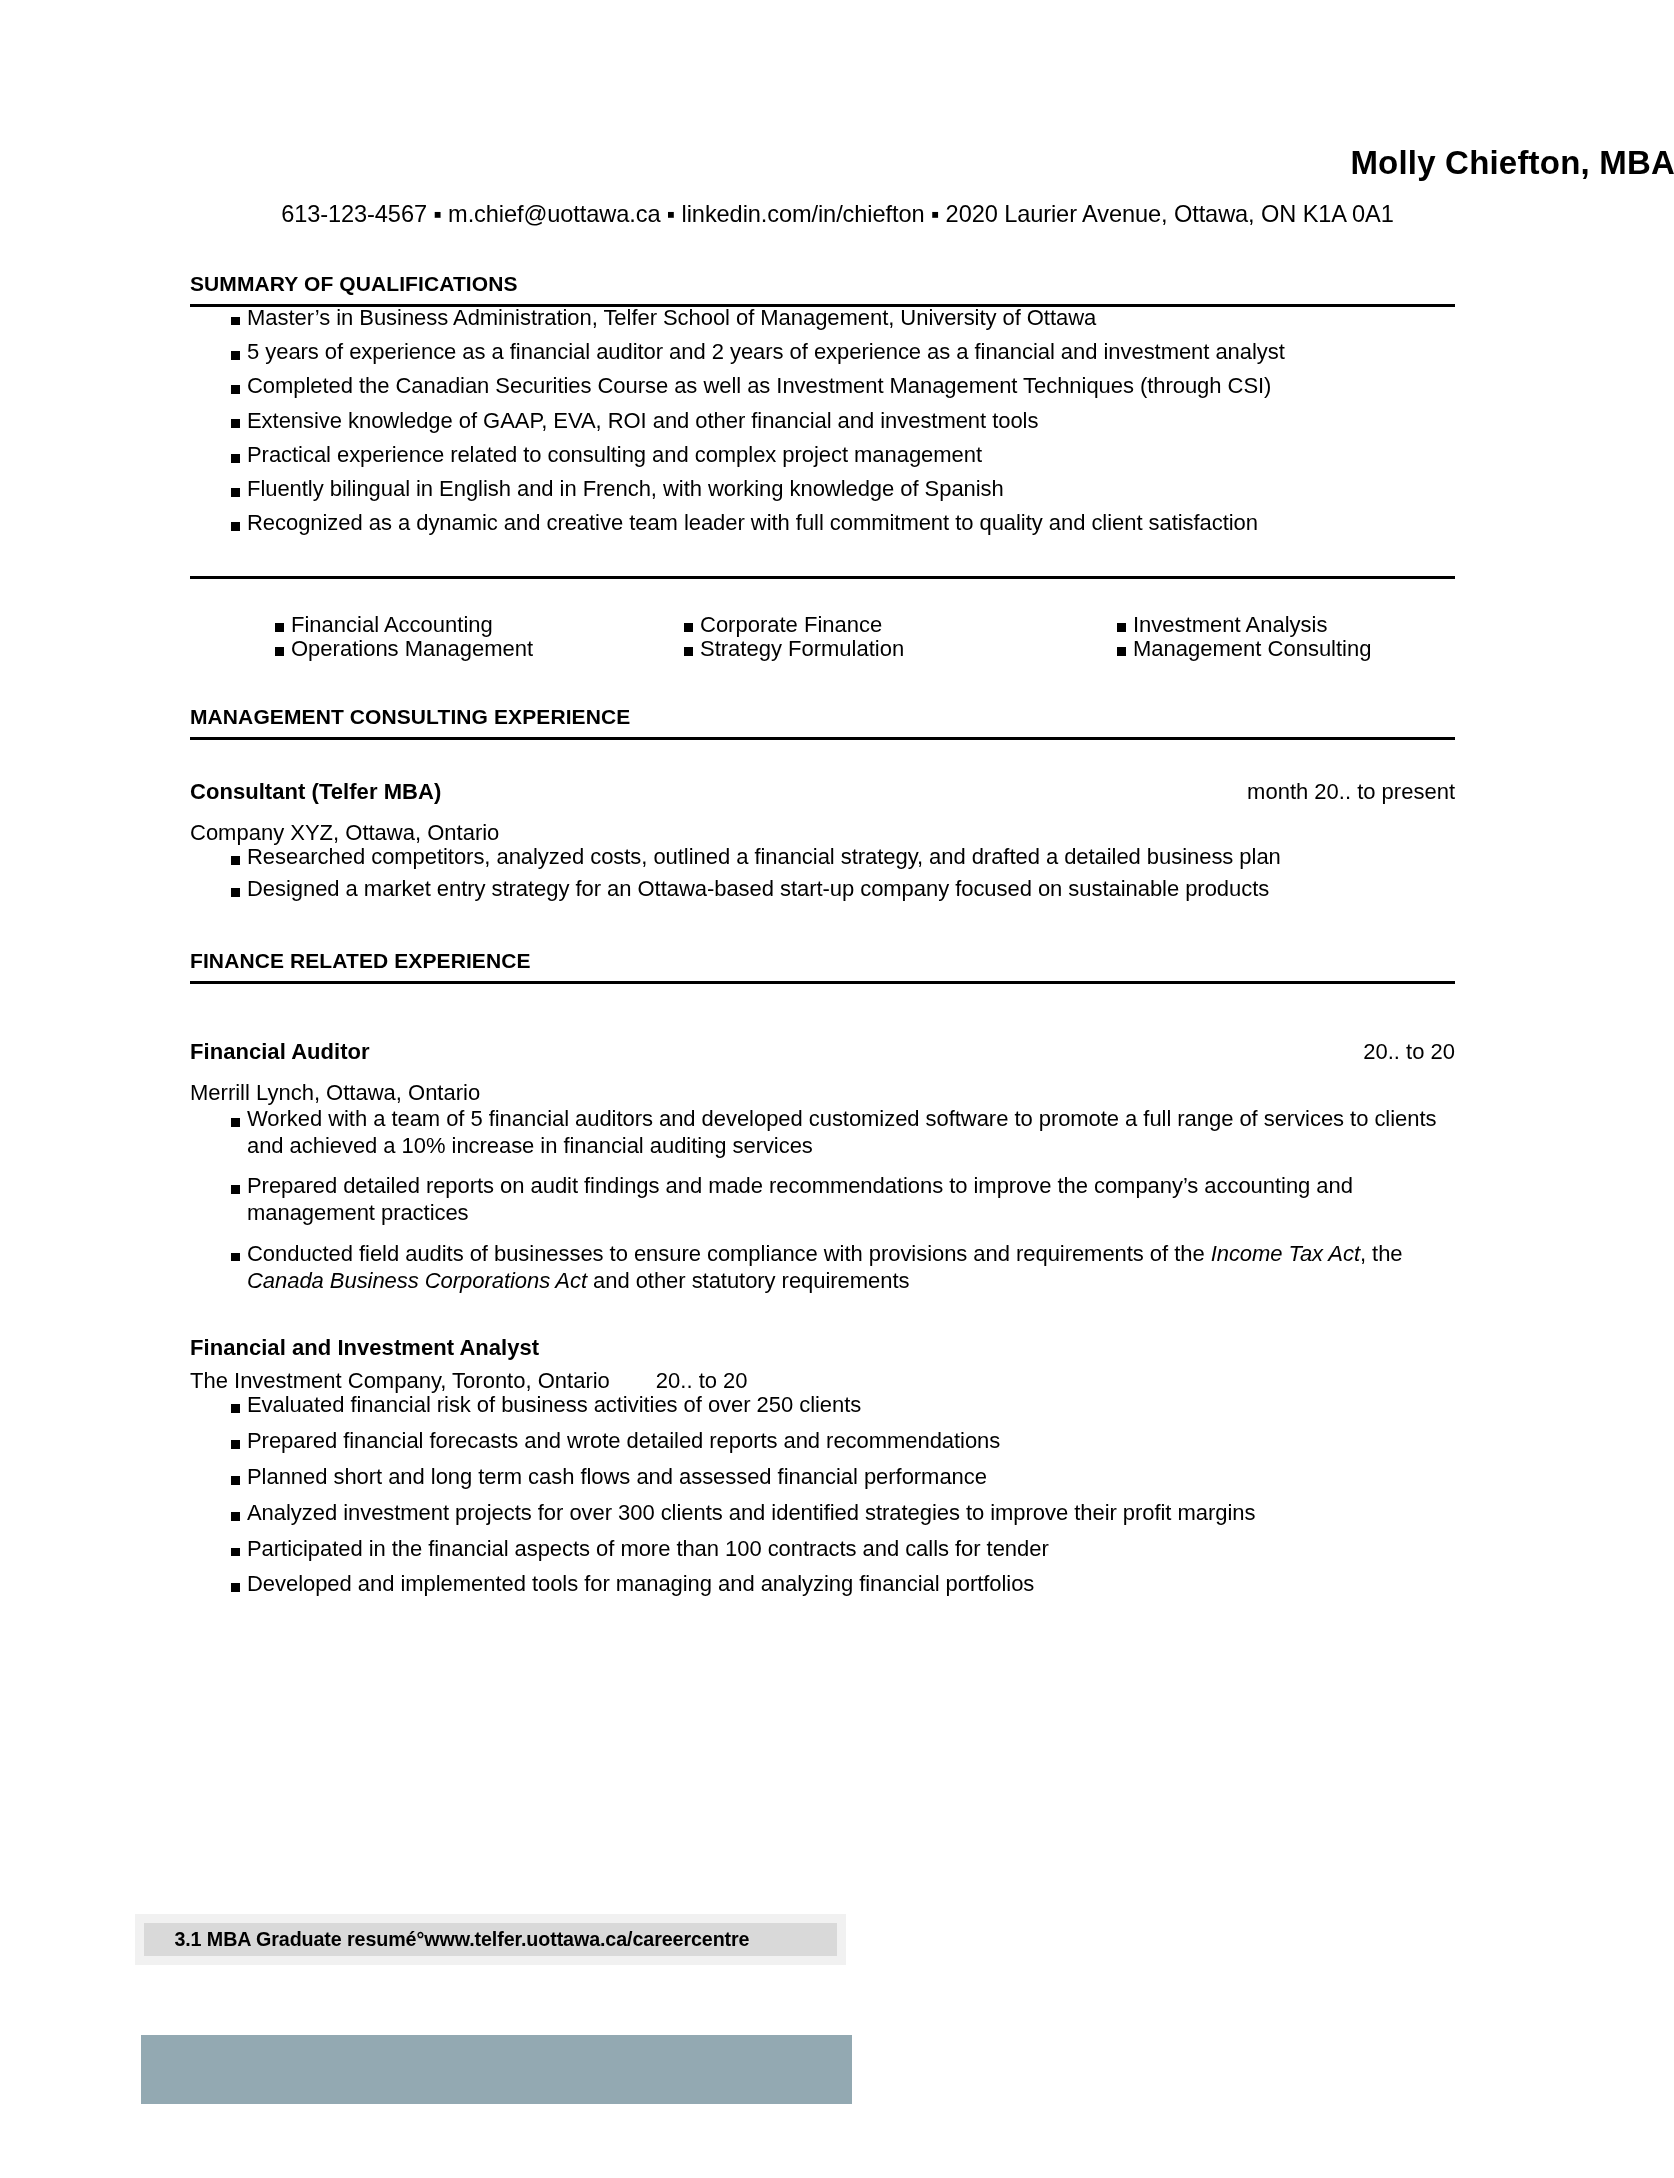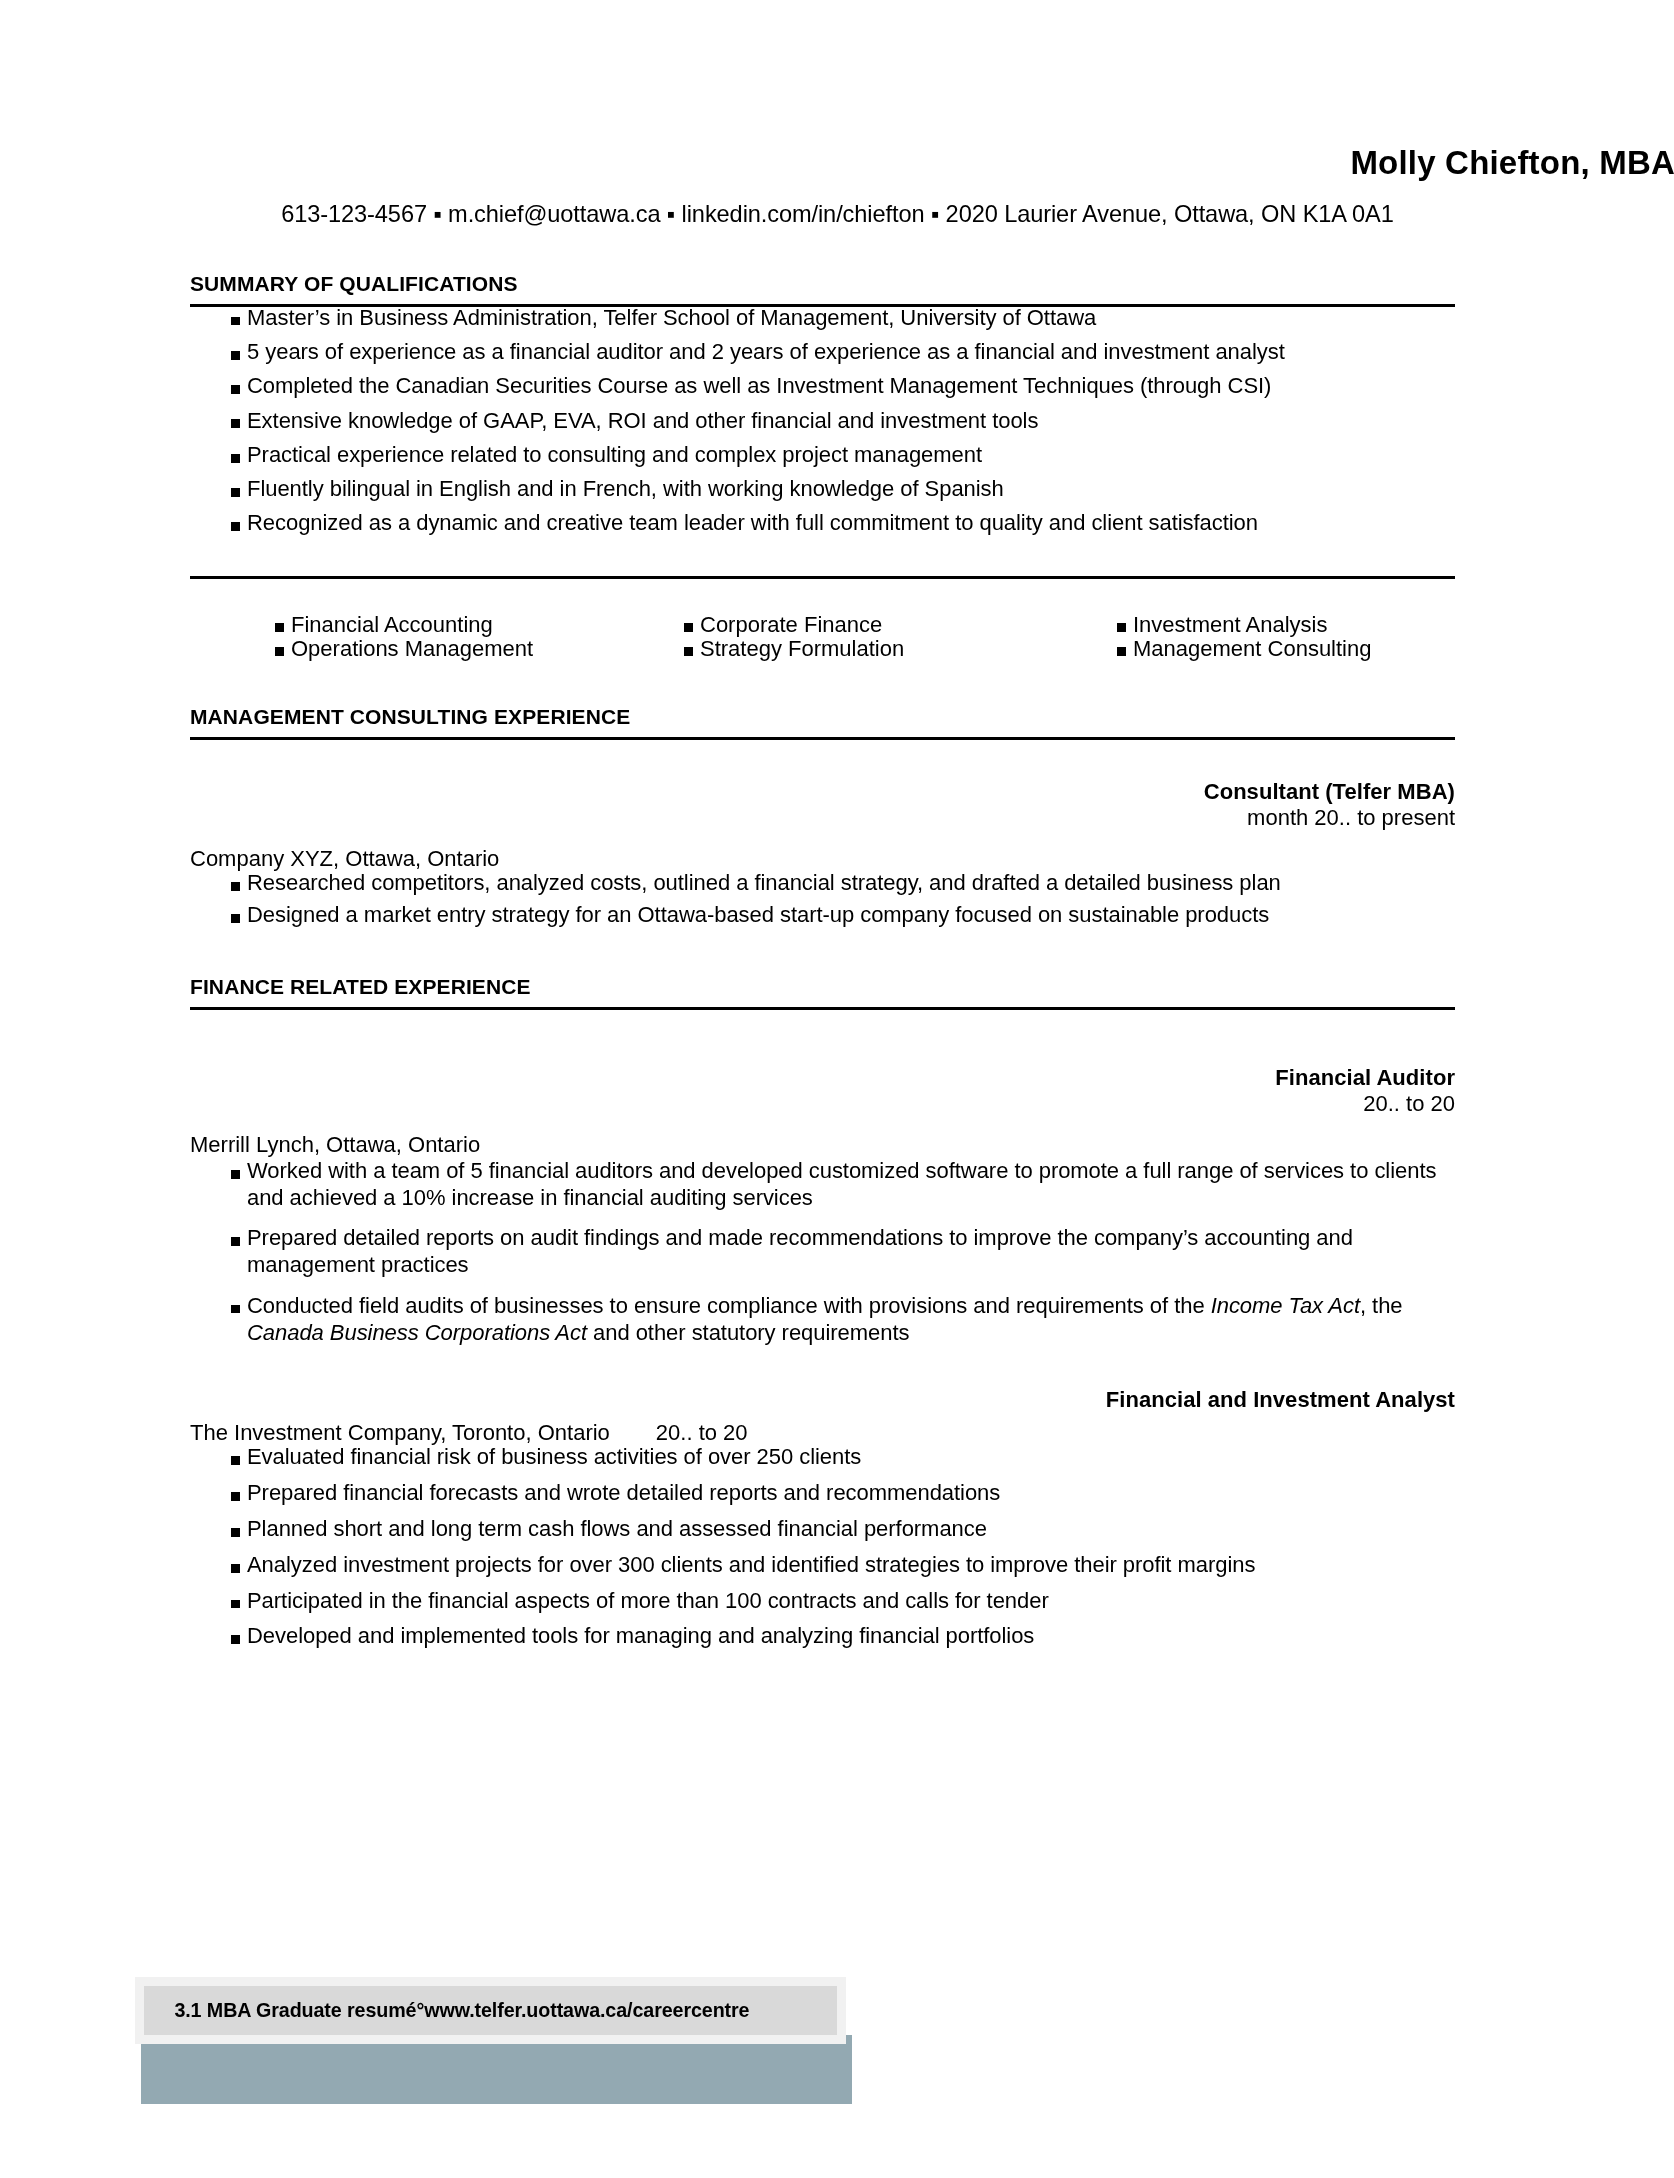--- a/index.html
+++ b/index.html
@@ -111,21 +111,20 @@
     background: #000000;
   }
 
   
   .job { margin-top: 39px; }
   .job-row {
     display: flex;
     justify-content: space-between;
     align-items: flex-end;
     font-size: 22px;
-    flex-direction: column;
   }
   .job-title {
     font-weight: bold;
     letter-spacing: 0.05px;
   }
   .job-dates { font-weight: normal; white-space: nowrap; }
   .job-org {
     font-size: 22px;
     margin-top: 14.8px;
   }
@@ -149,23 +148,23 @@
     position: absolute;
     left: 141px;
     top: 2035px;
     width: 711px;
     height: 69px;
     background: #93a9b2;
   }
   .footer-outer {
     position: absolute;
     left: 135px;
-    top: 1977px;
+    top: 1914px;
     width: 711px;
-    height: 67px;
+    height: 51px;
     background: #f1f1f1;
     box-sizing: border-box;
     padding: 8.9px;
   }
   .footer-inner {
     width: 100%;
     height: 100%;
     background: #d9d9d9;
     box-sizing: border-box;
     display: flex;

